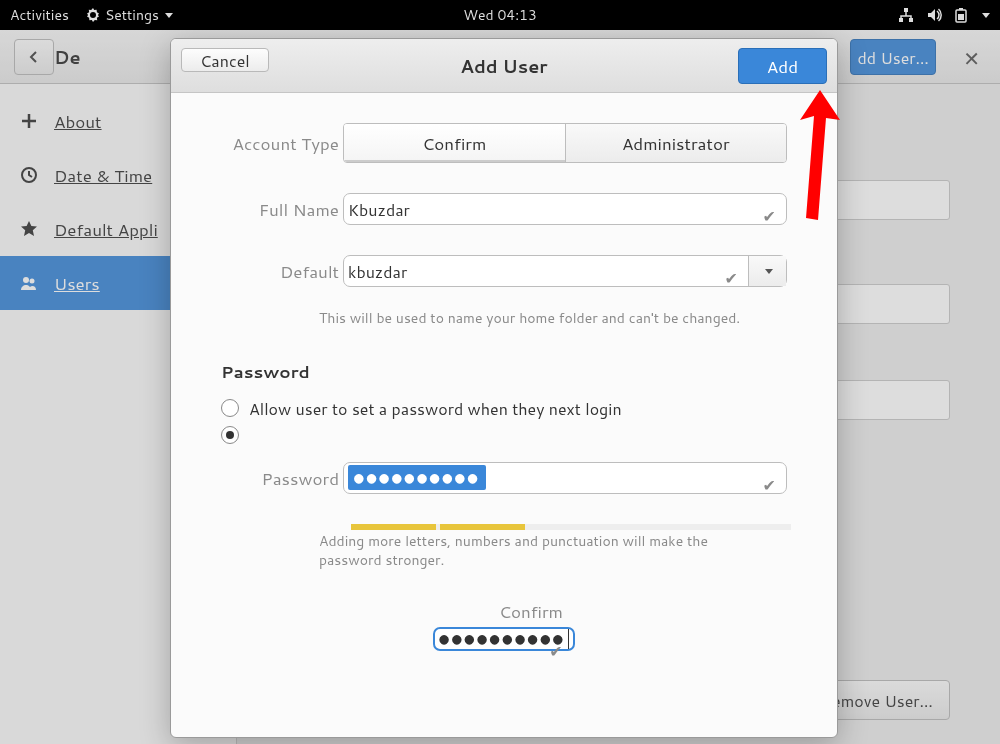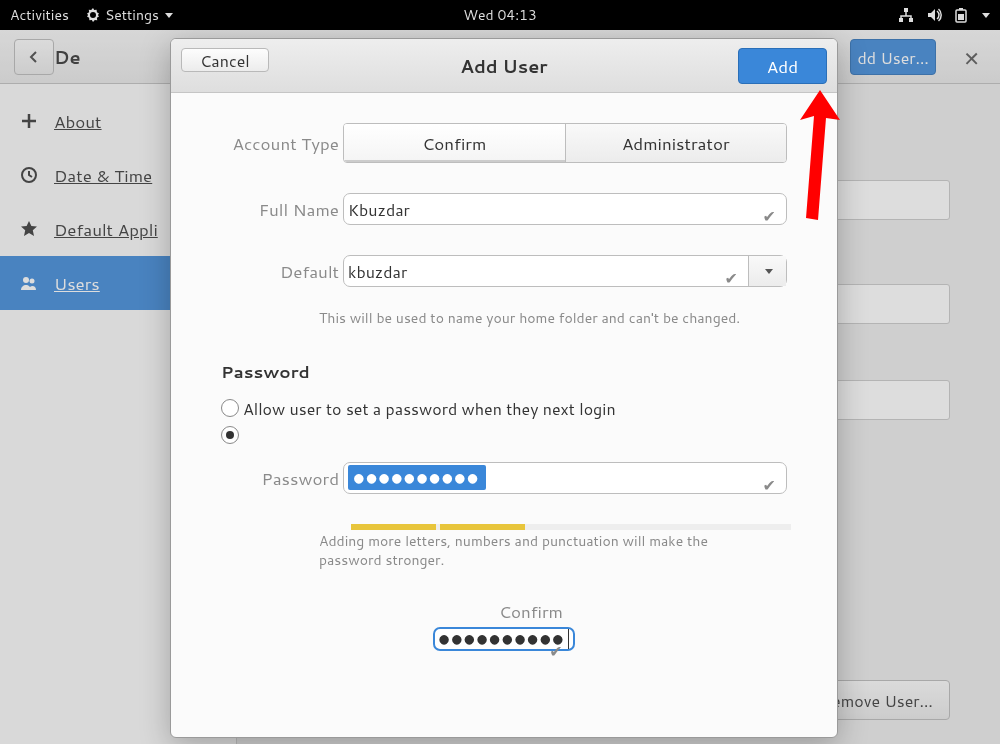--- a/index.html
+++ b/index.html
@@ -47,21 +47,21 @@
   .seg { flex:1; display:flex; align-items:center; justify-content:center; font-size:17px; color:#333; background:linear-gradient(#f9f9f9,#ececec);}
   .seg.sel { background:linear-gradient(#ffffff,#f4f4f4); box-shadow:inset 0 -2px 0 #ccc;}
   .seg + .seg { border-left:1px solid #bdbdbd;}
   .txtin { flex:1; height:32px; border:1px solid #bdbdbd; border-radius:7px; background:#fff; display:flex; align-items:center; padding:0 4px; font-size:16px; color:#333; position:relative;}
   .txtin.combo { padding-right:50px;}
   .txtin .chk { position:absolute; right:10px; top:10px; color:#8a8a8a;}
   .txtin.combo .chk { right:48px;}
   .txtin .ddbtn { position:absolute; right:0; top:0; bottom:0; width:38px; border-left:1px solid #bdbdbd; background:linear-gradient(#f9f9f9,#ececec); display:flex; align-items:center; justify-content:center;}
   .hint { margin-left:98px; color:#8a8a8a; font-size:14px; line-height:1.4; margin-top:-8px; margin-bottom:24px; max-width:440px;}
   .sectitle { font-weight:700; font-size:17px; color:#333; margin:30px 0 14px 0;}
-  .radio { display:flex; align-items:center; gap:4px; margin:4px 0 6px 0; font-size:16px; color:#333;}
+  .radio { display:flex; align-items:center; gap:10px; margin:4px 0 6px 0; font-size:16px; color:#333;}
   .radio .circ { width:18px; height:18px; border:1px solid #888; border-radius:50%; display:flex; align-items:center; justify-content:center; background:#fff;}
   .radio.sel .circ::after { content:""; width:8px; height:8px; background:#333; border-radius:50%;}
   .pwdots { background:#3a87d9; color:#fff; padding:3px 6px; border-radius:2px; letter-spacing:3px; font-family:monospace;}
   .strength { margin-left:130px; height:6px; width:440px; background:#eee; display:flex; gap:4px; margin-bottom:10px;}
   .strength .bar { flex:1; background:#eee;}
   .strength .bar.on { background:#e8c53b;}
   .txtin.focused { border:2px solid #3a87d9;}
   .pwplain { letter-spacing:3px; font-family:monospace;}
   .caret { display:inline-block; width:1px; height:20px; background:#333; vertical-align:middle; margin-left:2px;}
 

